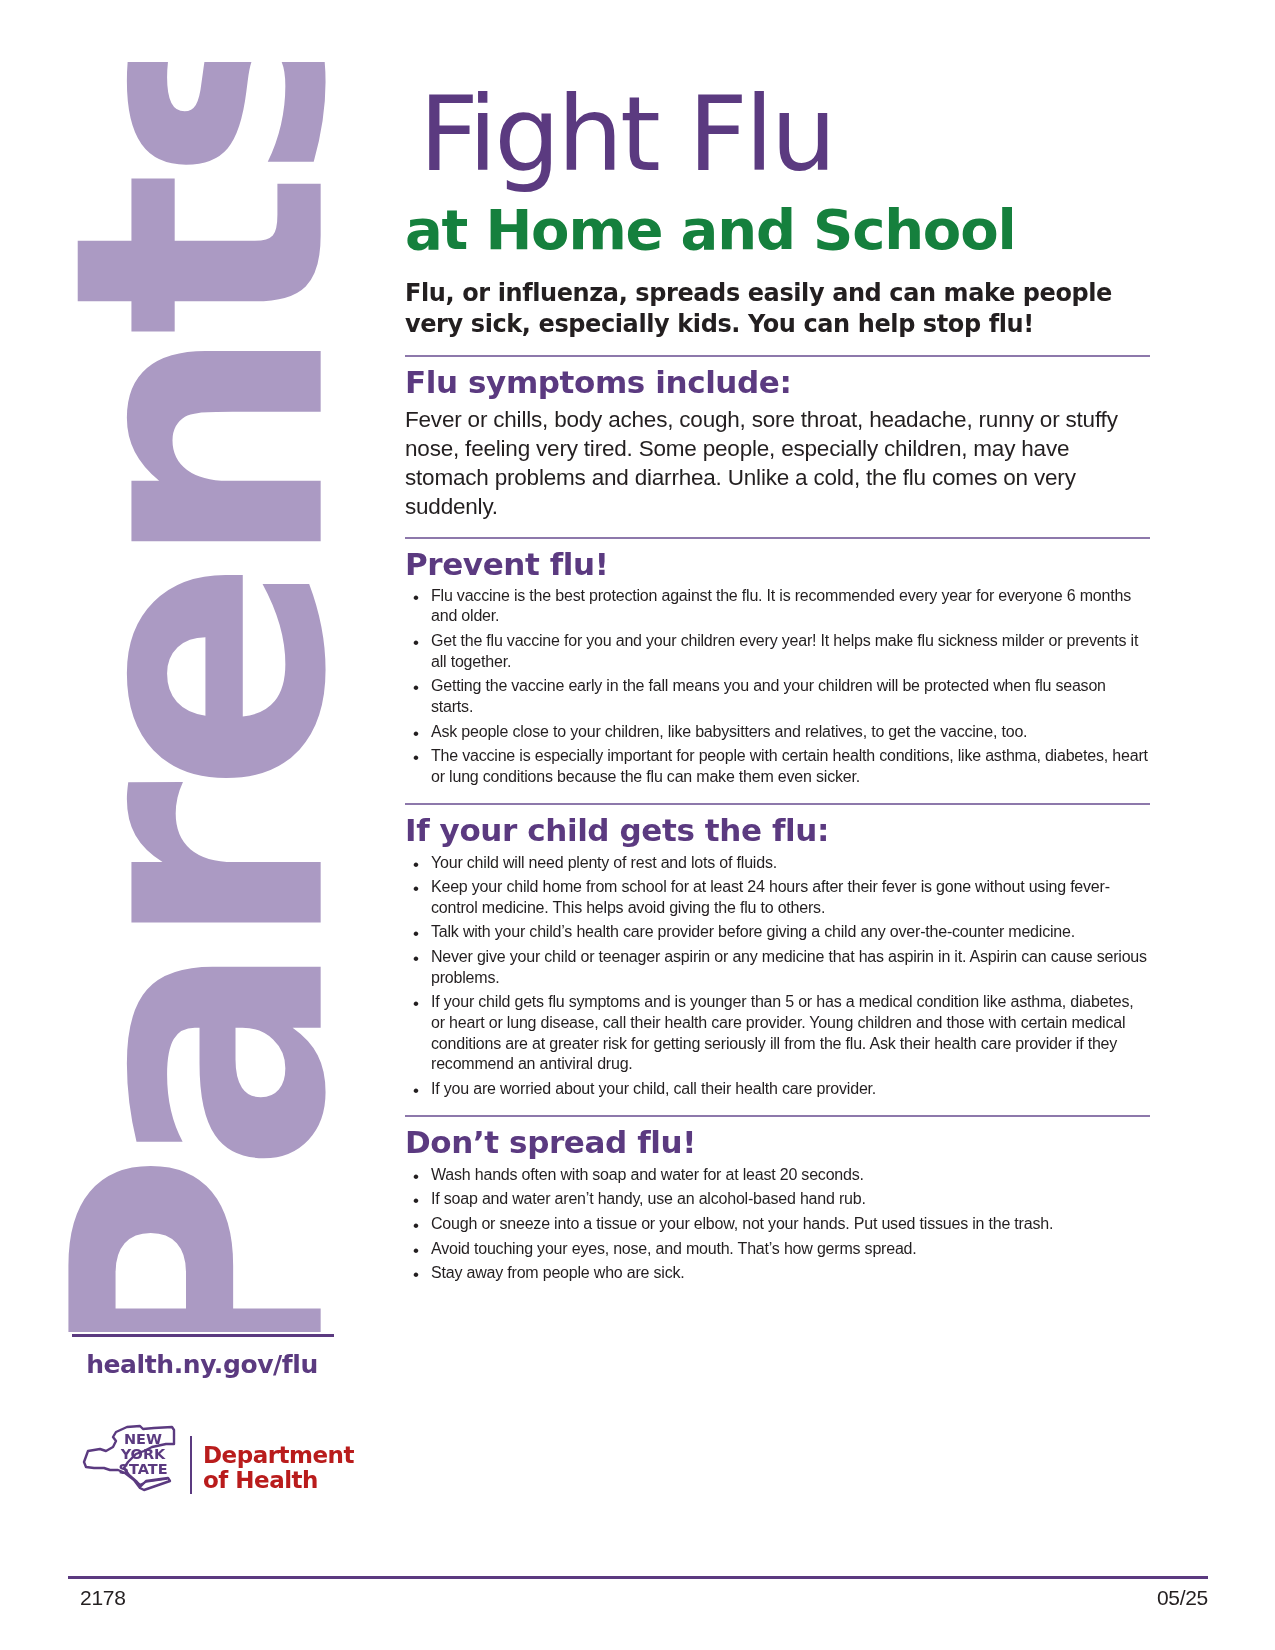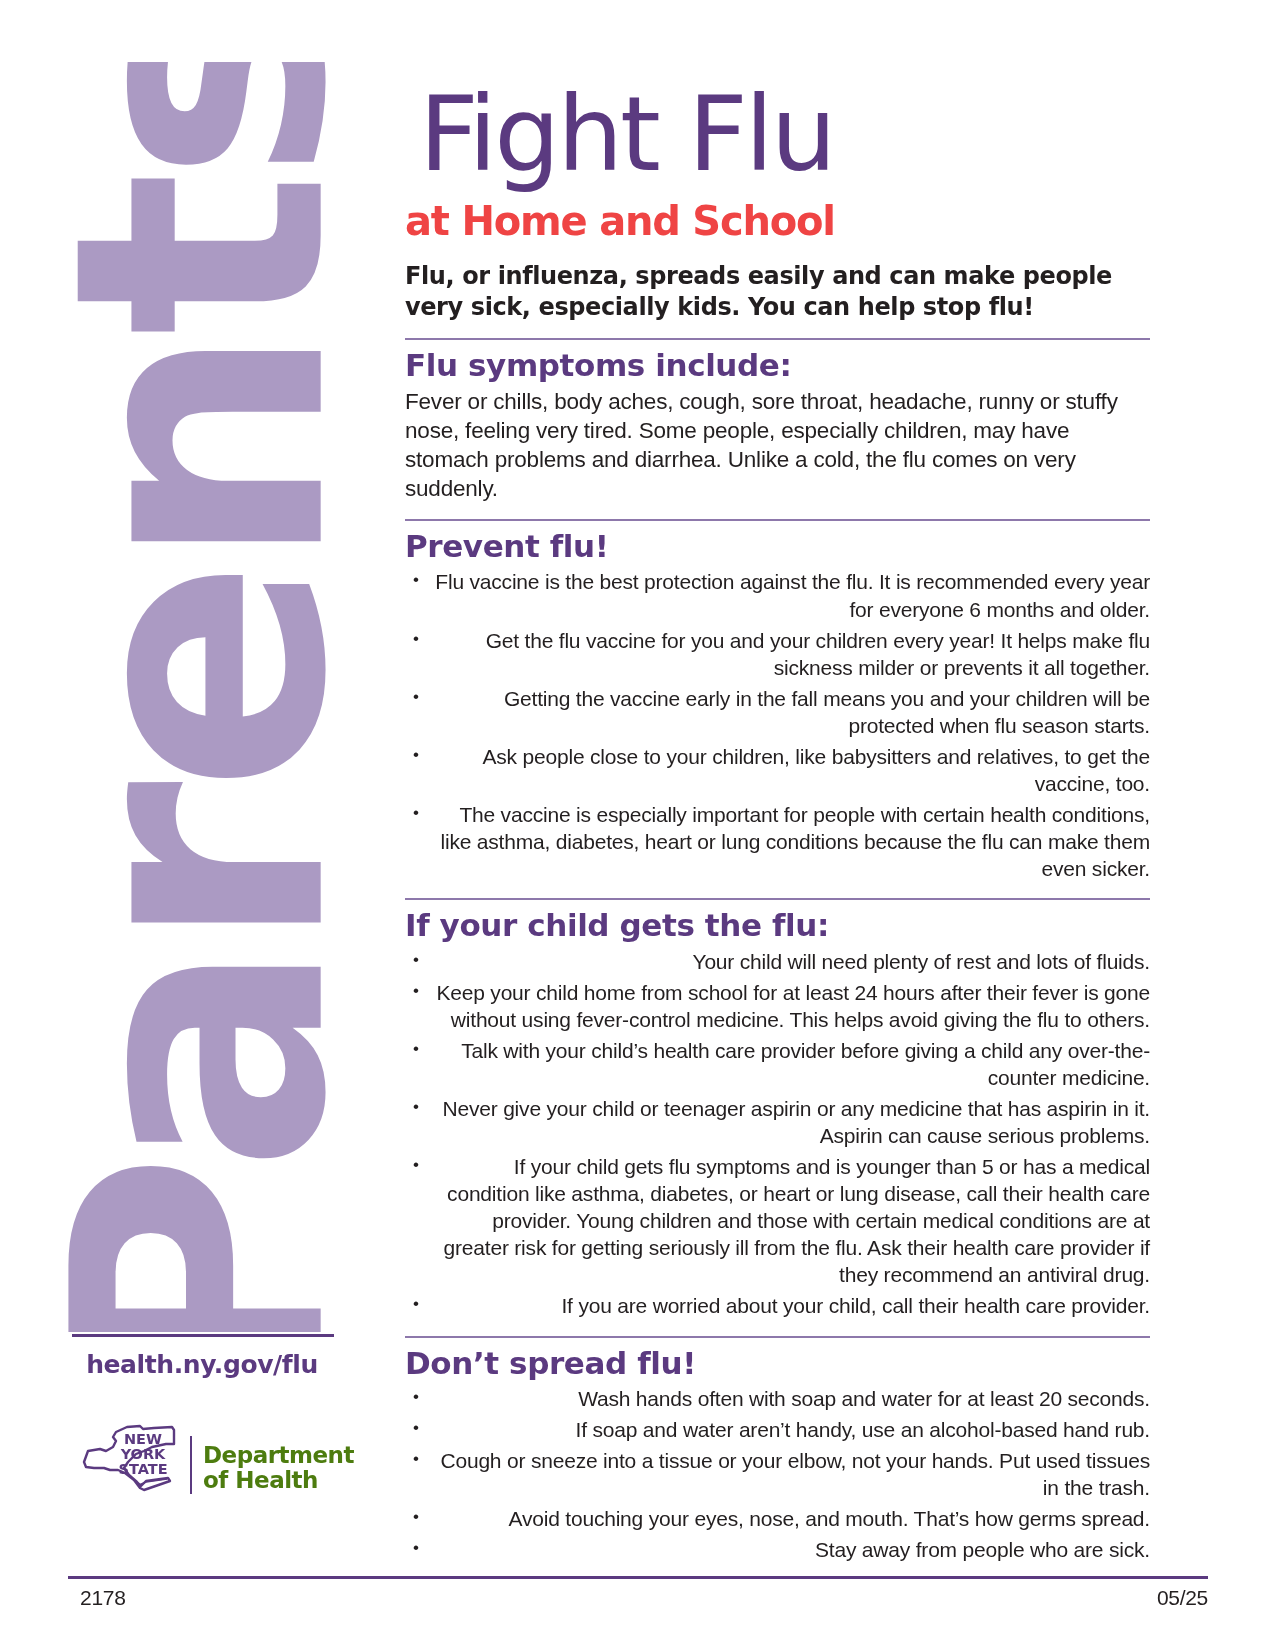--- a/index.html
+++ b/index.html
@@ -94,21 +94,21 @@
     height: 58px;
     background: #5b3a80;
     margin: 0 11px 0 2px;
     flex: 0 0 auto;
   }
   .logo-words {
     font-family: "DejaVu Sans", sans-serif;
     font-weight: 700;
     font-size: 23px;
     line-height: 1.12;
-    color: #4d7c0f;
+    color: #b91c1c;
     letter-spacing: -0.5px;
     white-space: nowrap;
   }
 
   
   .main {
     position: absolute;
     left: 405px;
     top: 70px;
     width: 745px;
@@ -118,24 +118,24 @@
     font-weight: 400;
     font-size: 104px;
     line-height: 0.98;
     letter-spacing: -3px;
     color: #5b3a80;
     margin: 14px;
   }
   .title-sub {
     font-family: "DejaVu Sans", sans-serif;
     font-weight: 700;
-    font-size: 40px;
+    font-size: 56px;
     line-height: 1.08;
     letter-spacing: -1.2px;
-    color: #ef4444;
+    color: #15803d;
     margin: 8px 0 0 0;
   }
   .intro {
     font-family: "DejaVu Sans", sans-serif;
     font-weight: 700;
     font-size: 24px;
     line-height: 1.27;
     letter-spacing: -0.4px;
     color: #231f20;
     margin: 18px 0 0 0;
@@ -164,25 +164,24 @@
     letter-spacing: -0.2px;
   }
   ul.bullets {
     list-style: none;
     margin: 0;
     padding: 0;
   }
   ul.bullets li {
     position: relative;
     padding-left: 26px;
-    font-size: 21px;
+    font-size: 16px;
     line-height: 1.29;
     letter-spacing: -0.2px;
     margin: 0 0 4px 0;
-    text-align: right;
   }
   ul.bullets li:before {
     content: "•";
     position: absolute;
     left: 8px;
     top: -1px;
     font-size: 17px;
     color: #231f20;
     line-height: 1.5;
   }

